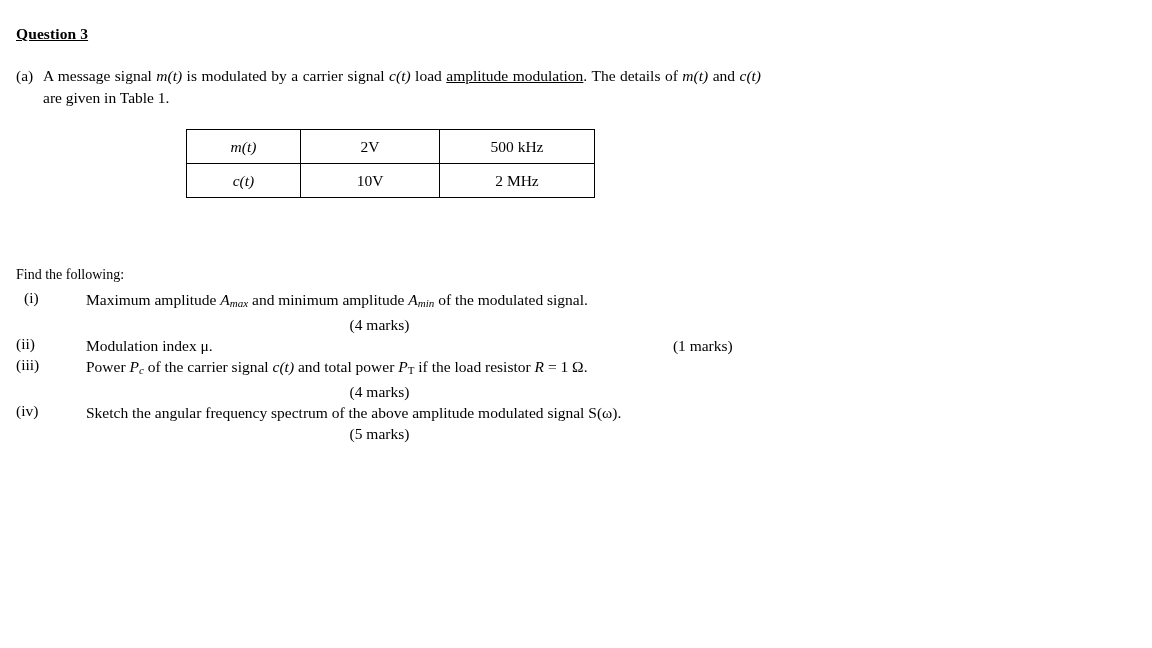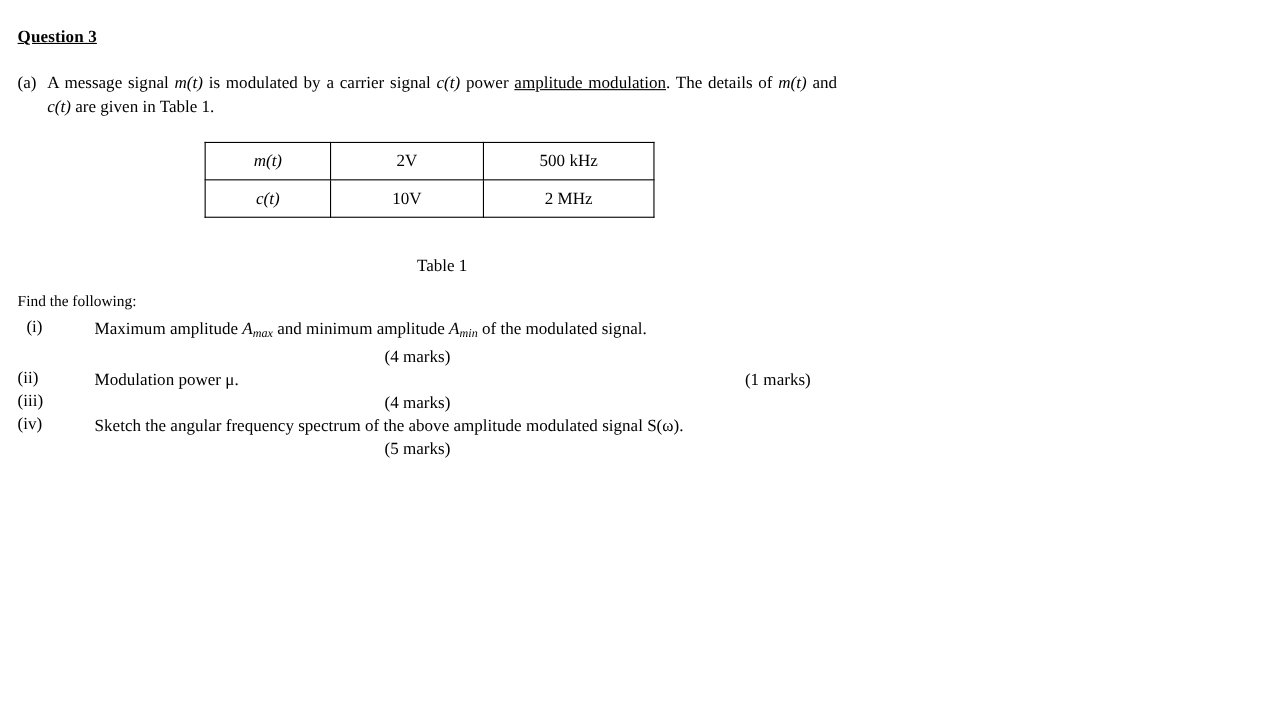--- a/index.html
+++ b/index.html
@@ -129,59 +129,59 @@
 </style>
 </head>
 <body>
 
 <div class="page">
 
   <div class="q-title">Question 3</div>
 
   <div class="part-a">
     <span class="marker">(a)</span>
-    <div class="body"><span>A message signal </span><span class="italic">m(t)</span><span> is modulated by a carrier signal </span><span class="italic">c(t)</span><span> power </span><span class="underline">amplitude modulation</span><span>. The details of </span><span class="italic">m(t)</span><span> and </span><span class="italic">c(t)</span><span> are given in Table 1.</span></div>
+    <div class="body"><span>A message signal </span><span class="italic">m(t)</span><span> is modulated by a carrier signal </span><span class="italic">c(t)</span><span> load </span><span class="underline">amplitude modulation</span><span>. The details of </span><span class="italic">m(t)</span><span> and </span><span class="italic">c(t)</span><span> are given in Table 1.</span></div>
   </div>
 
   <div class="table-wrap">
     <table class="signal-table">
       <tbody>
       <tr class="data">
         <td class="c0 italic">m(t)</td>
         <td class="c1">2V</td>
         <td class="c2">500 kHz</td>
       </tr>
       <tr class="data">
         <td class="c0 italic">c(t)</td>
         <td class="c1">10V</td>
         <td class="c2">2 MHz</td>
       </tr>
     </tbody>
       </table>
   </div>
 
-  <div class="table-caption">Table 1</div>
 
   <div class="find-line">Find the following:</div>
 
   <div class="items">
 
     <div class="item">
       <span class="num indent">(i)</span>
       <div class="txt"><span>Maximum amplitude </span><span class="italic">A</span><span class="sub">max</span><span> and minimum amplitude </span><span class="italic">A</span><span class="sub">min</span><span> of the modulated signal.</span></div>
       <div class="marks">(4 marks)</div>
     </div>
 
     <div class="item">
       <span class="num">(ii)</span>
-      <div class="txt"><span>Modulation power μ.</span><span class="marks" style="display:inline-block;width:520px;text-align:right;">(1 marks)</span></div>
+      <div class="txt"><span>Modulation index μ.</span><span class="marks" style="display:inline-block;width:520px;text-align:right;">(1 marks)</span></div>
     </div>
 
     <div class="item">
       <span class="num">(iii)</span>
+      <div class="txt"><span>Power </span><span class="italic">P</span><span class="sub">c</span><span> of the carrier signal </span><span class="italic">c(t)</span><span> and total power </span><span class="italic">P</span><span class="subn">T</span><span> if the load resistor </span><span class="italic">R</span><span> = 1 Ω.</span></div>
       <div class="marks">(4 marks)</div>
     </div>
 
     <div class="item">
       <span class="num">(iv)</span>
       <div class="txt"><span>Sketch the angular frequency spectrum of the above amplitude modulated signal S(ω).</span></div>
       <div class="marks">(5 marks)</div>
     </div>
 
   </div>

